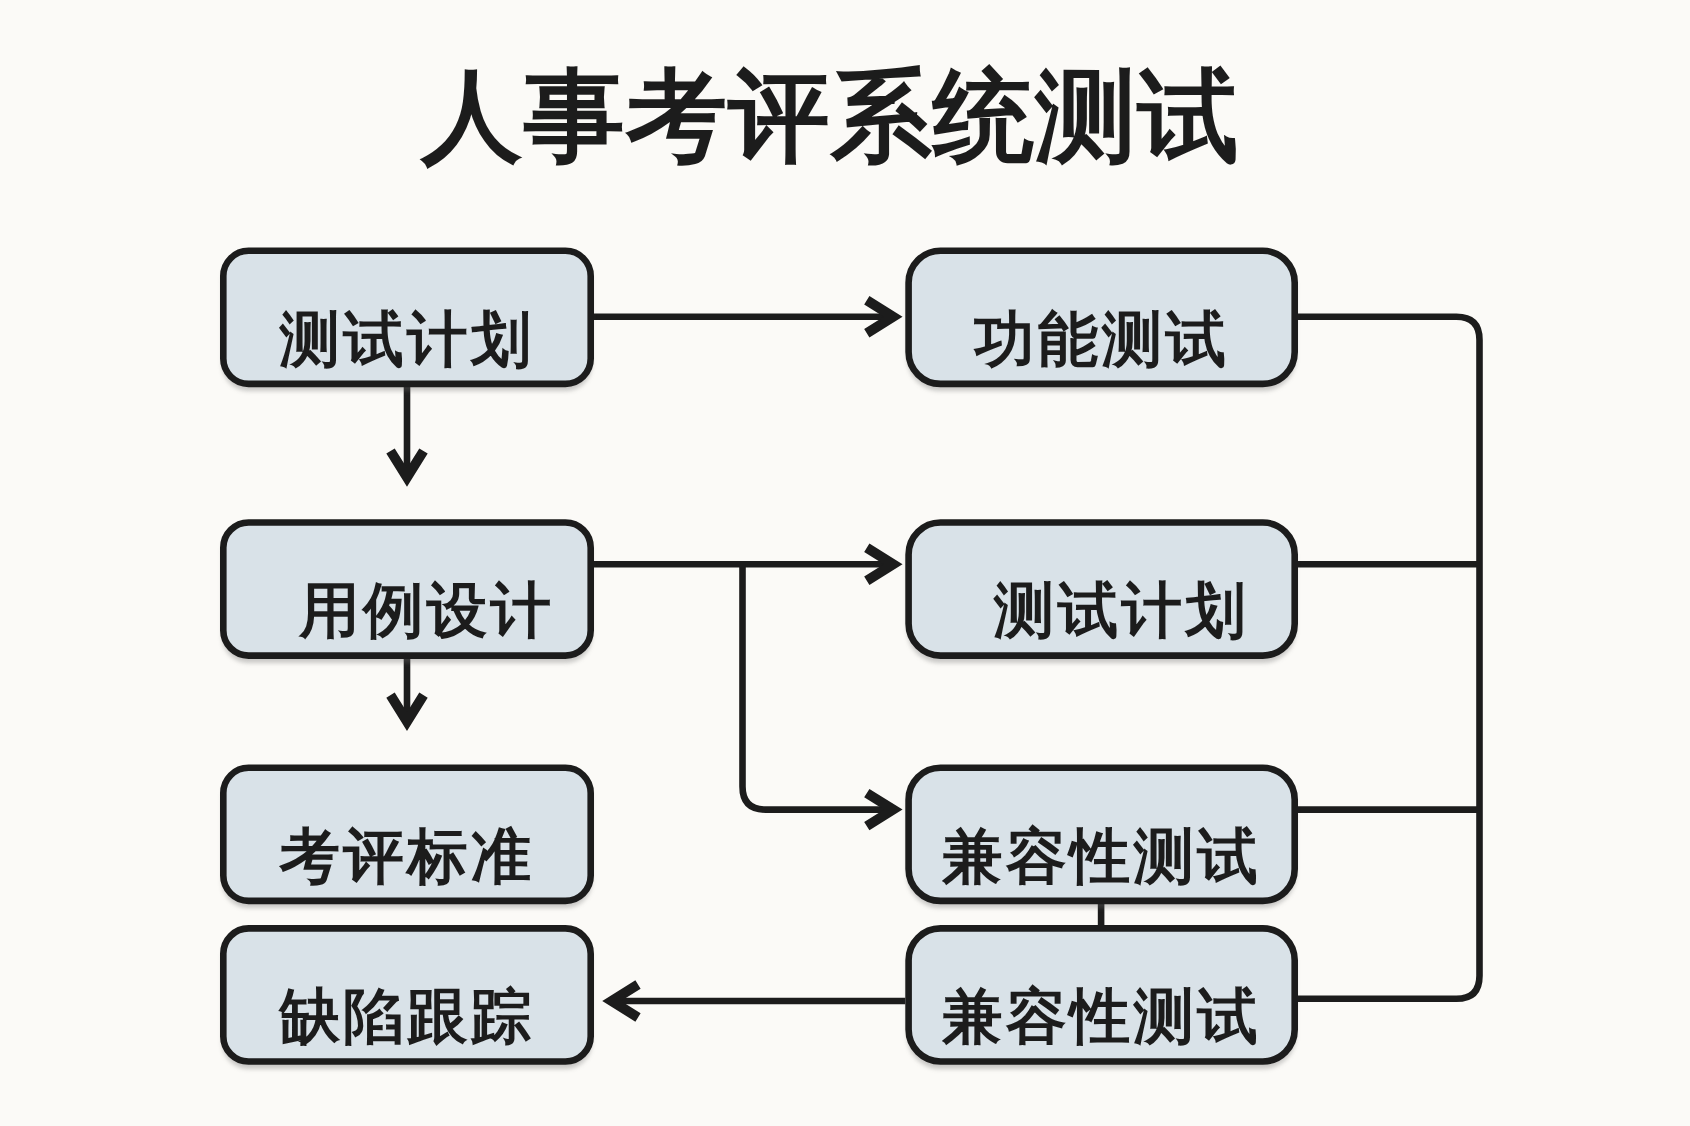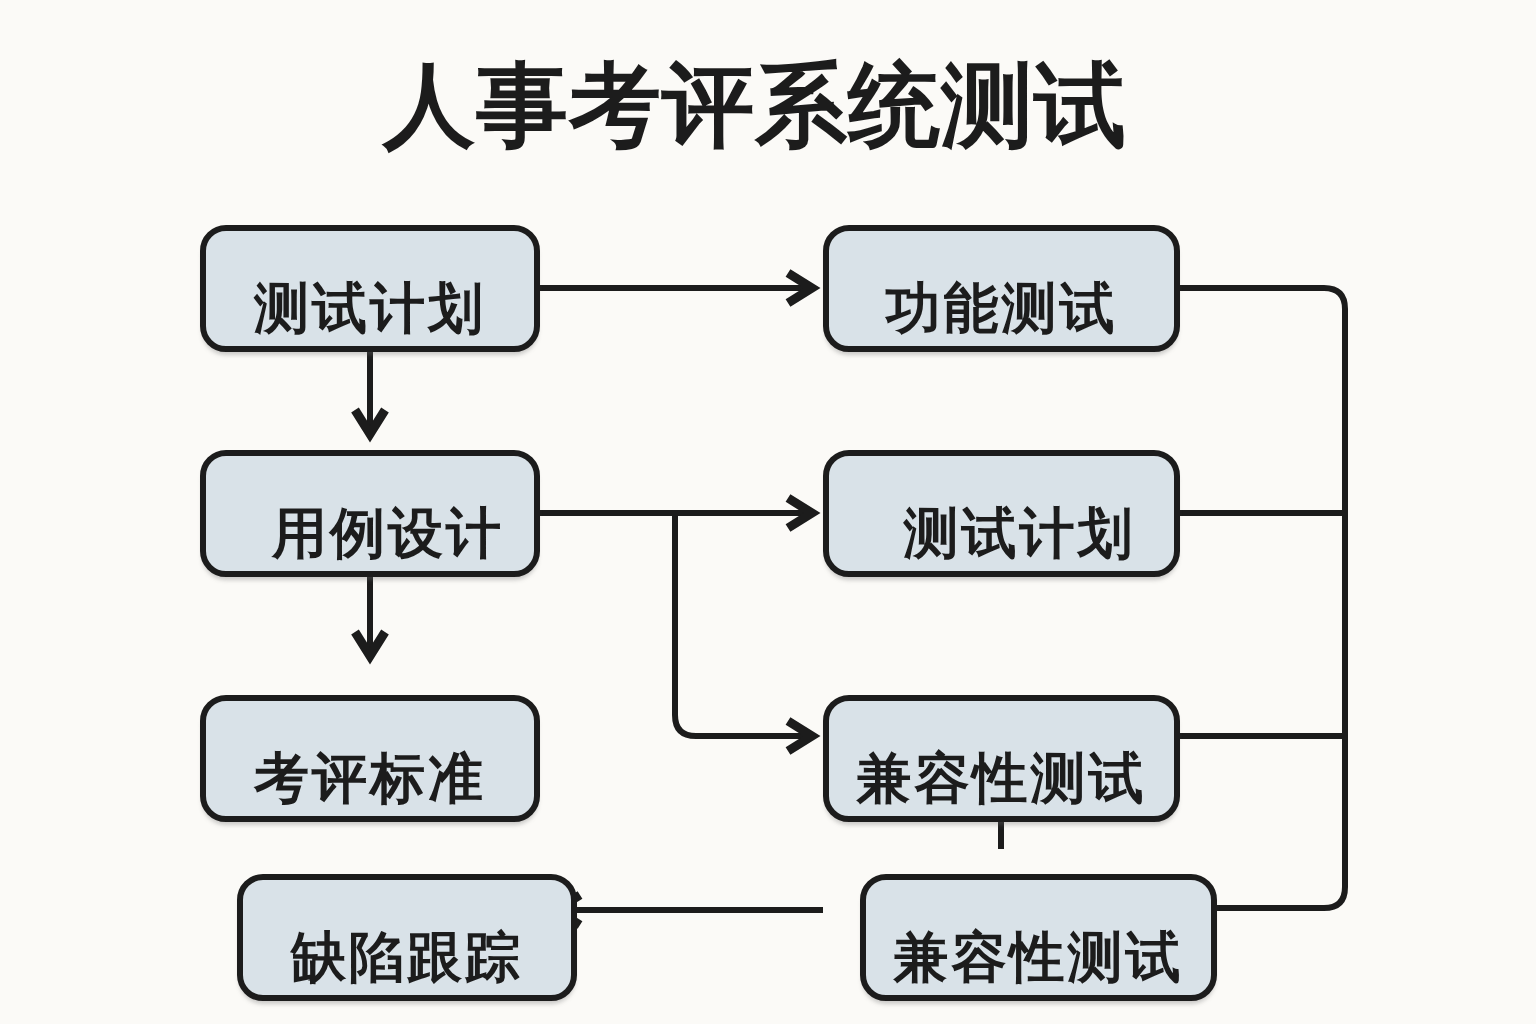--- a/index.html
+++ b/index.html
@@ -25,25 +25,25 @@
     position: absolute;
     background: var(--node-fill);
     border: 6px solid var(--node-border);
     border-radius: 26px;
     display: flex; align-items: flex-end; justify-content: center;
     font-size: 55px; font-weight: 700; letter-spacing: 3px;
     color: var(--text);
     box-shadow: 0 5px 4px -2px rgba(110,110,110,0.35);
   }
   .col-left  { left: 200px; width: 340px; height: 127px; }
-  .col-right { left: 823px; width: 357px; height: 127px; }
+  .col-right { left: 823px; width: 357px; height: 127px; border-radius: 32px; }
   .row-1 { top: 225px; }
-  .row-2 { top: 450px; padding-left: 36px; }
+  .row-2 { top: 472px; padding-left: 36px; }
   .row-3 { top: 672px; margin-top: 23px; }
-  .row-4 { top: 874px; margin-left: 37px; }
+  .row-4 { top: 841px; }
 </style>
 </head>
 <body>
 
 <div class="canvas">
 
   <div class="title">人事考评系统测试</div>
 
   <svg class="connector-layer" width="1536" height="1024" viewBox="0 0 1536 1024" xmlns="http://www.w3.org/2000/svg">
     <defs>

